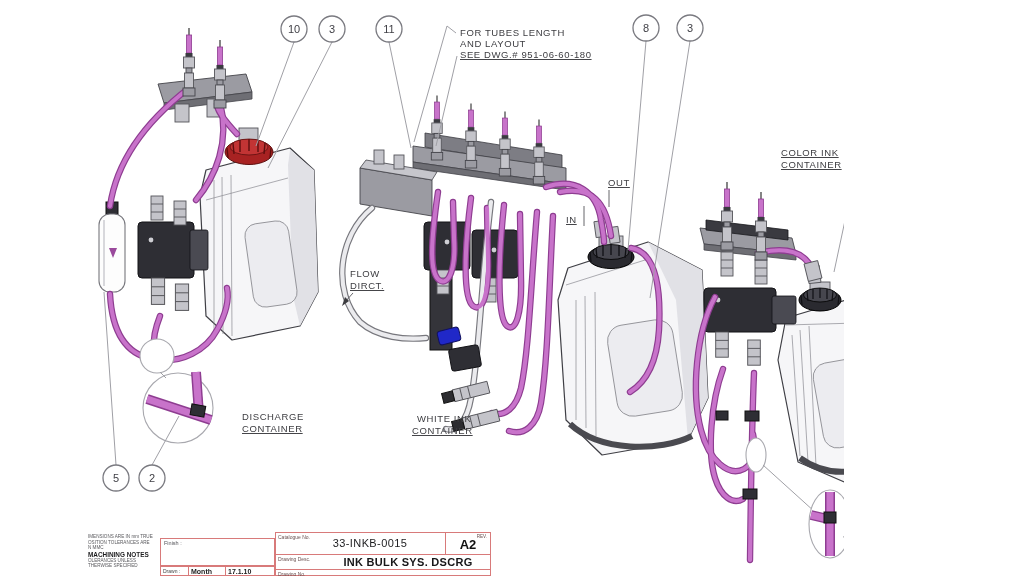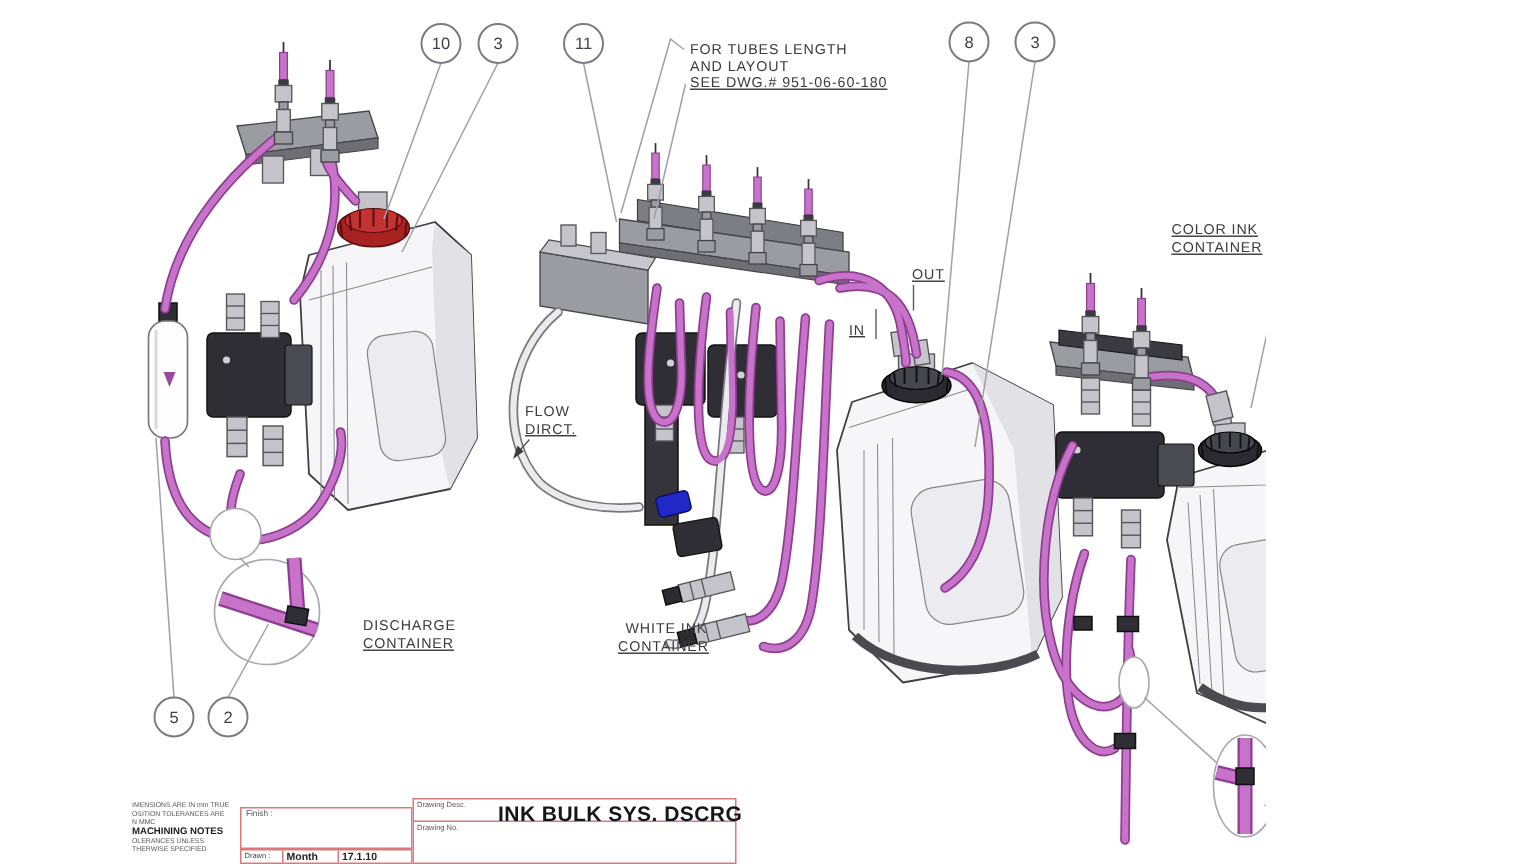--- a/index.html
+++ b/index.html
@@ -51,21 +51,21 @@
   .cat-row1{position:relative;height:21px;border-bottom:1px solid #d87a7a;}
   .cat-row2{position:relative;height:14px;border-bottom:1px solid #d87a7a;}
   .cat-row3{position:relative;height:7px;}
   .tb-lab{position:absolute;left:2px;top:1px;font-size:5px;color:#6a5252;white-space:nowrap;}
   .cat-val{position:absolute;left:20px;right:46px;top:4px;text-align:center;font-size:11px;
            color:#1d1d1f;letter-spacing:.4px;}
   .rev-box{position:absolute;right:0;top:0;width:44px;height:100%;border-left:1px solid #d87a7a;}
   .rev-lab{position:absolute;left:auto;right:3px;top:1px;font-size:4.6px;color:#6a5252;}
   .rev-val{position:absolute;inset:0;text-align:center;font-size:13px;font-weight:bold;
            color:#111;padding-top:4px;}
-  .desc-val{position:absolute;left:56px;right:6px;top:1px;text-align:center;font-size:14px;
+  .desc-val{position:absolute;left:56px;right:6px;top:1px;text-align:center;font-size:11px;
             font-weight:bold;color:#161618;letter-spacing:.3px;white-space:nowrap;}
 </style>
 </head>
 <body>
 
 <div class="stage">
 <svg width="1024" height="576" viewBox="0 0 1024 576">
 
   <defs>
 
@@ -402,20 +402,28 @@
     <span>Finish :</span>
   </div>
 
   <div class="tb-bottom">
     <div class="cell drawn">Drawn :</div>
     <div class="cell month">Month</div>
     <div class="cell date">17.1.10</div>
   </div>
 
   <div class="tb-cat">
+    <div class="cat-row1">
+      <span class="tb-lab">Catalogue No.</span>
+      <span class="cat-val">33-INKB-0015</span>
+      <div class="rev-box">
+        <span class="rev-lab">REV.</span>
+        <span class="rev-val">A2</span>
+      </div>
+    </div>
     <div class="cat-row2">
       <span class="tb-lab">Drawing  Desc.</span>
       <span class="desc-val">INK BULK SYS. DSCRG</span>
     </div>
     <div class="cat-row3">
       <span class="tb-lab">Drawing  No.</span>
     </div>
   </div>
 </div>
 </div>

